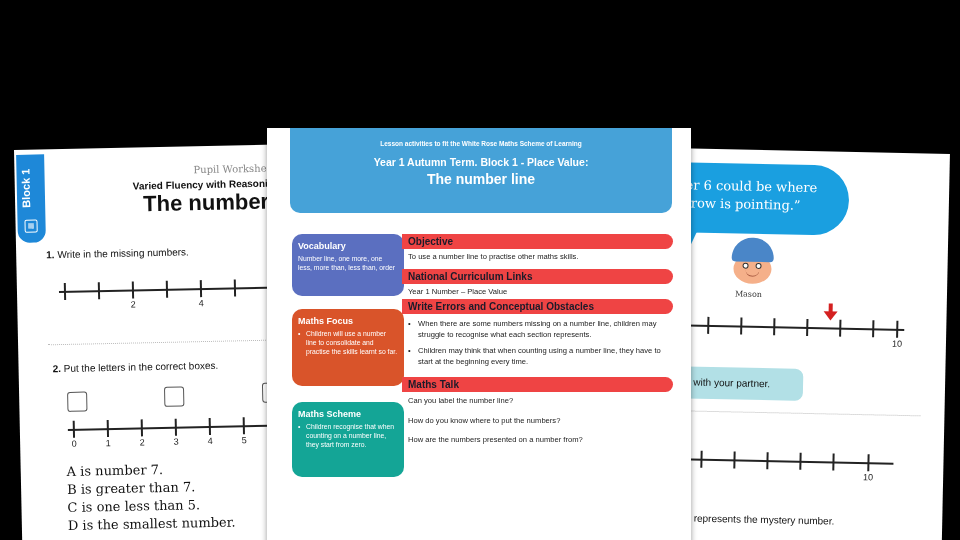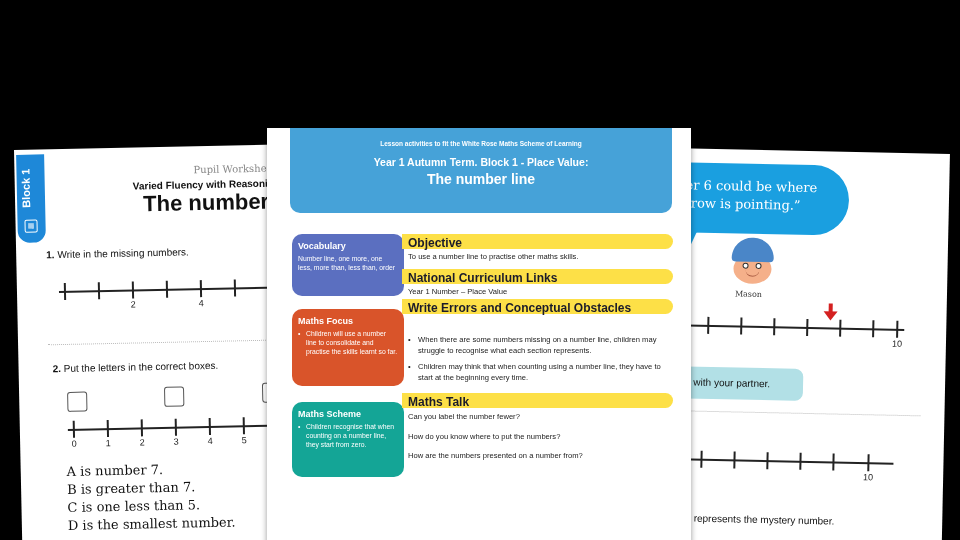--- a/index.html
+++ b/index.html
@@ -53,21 +53,21 @@
     .side-card { position: absolute; left: 25px; width: 112px; border-radius: 10px; color: #fff; padding: 7px 6px; }
     .side-card h4 { font-size: 9px; font-weight: bold; margin-bottom: 3px; }
     .side-card p { font-size: 6.8px; line-height: 9px; }
     .side-card ul { list-style: none; font-size: 6.8px; line-height: 9px; }
     .side-card li { padding-left: 8px; position: relative; }
     .side-card li::before { content: "•"; position: absolute; left: 0; }
     .card-vocab { top: 106px; height: 62px; background: #5b6fc0; }
     .card-focus { top: 181px; height: 77px; background: #d9542a; }
     .card-mastery { top: 274px; height: 75px; background: #14a596; }
     .main-col { position: absolute; left: 135px; top: 106px; width: 271px; }
-    .sec-h { background: #fde047; border-radius: 0 8px 8px 0; font-size: 12px; font-weight: bold; color: #1b1b2a; padding: 2px 6px; height: 15px; }
+    .sec-h { background: #ef4444; border-radius: 0 8px 8px 0; font-size: 10px; font-weight: bold; color: #1b1b2a; padding: 2px 6px; height: 15px; }
     .sec-p { font-size: 7.6px; line-height: 10.5px; color: #222; padding: 3px 6px 6px 6px; }
     .sec-bullets { list-style: none; font-size: 7.6px; line-height: 10.5px; color: #222; padding: 2px 6px 4px 6px; }
     .sec-bullets li { position: relative; padding-left: 10px; margin-bottom: 6px; }
     .sec-bullets li::before { content: "•"; position: absolute; left: 0; }
     .talk-q { font-size: 7.6px; color: #222; padding: 4px 6px 5px 6px; line-height: 10.5px; }
   </style>
 </head>
 <body>
 
 <div class="stage">
@@ -209,24 +209,24 @@
     </div>
 
     <div class="main-col">
       <div class="sec-h">Objective</div>
       <div class="sec-p">To use a number line to practise other maths skills.</div>
 
       <div class="sec-h">National Curriculum Links</div>
       <div class="sec-p" style="padding-bottom:2px">Year 1 Number – Place Value</div>
 
       <div class="sec-h">Write Errors and Conceptual Obstacles</div>
-      <ul class="sec-bullets" style="padding-top:21px">
+      <ul class="sec-bullets" style="padding-top:5px">
         <li>When there are some numbers missing on a number line, children may struggle to recognise what each section represents.</li>
         <li>Children may think that when counting using a number line, they have to start at the beginning every time.</li>
       </ul>
 
       <div class="sec-h">Maths Talk</div>
-      <div class="talk-q">Can you label the number fewer?</div>
+      <div class="talk-q">Can you label the number line?</div>
       <div class="talk-q">How do you know where to put the numbers?</div>
       <div class="talk-q">How are the numbers presented on a number from?</div>
     </div>
   </div>
 </div>
 
 </body></html>

